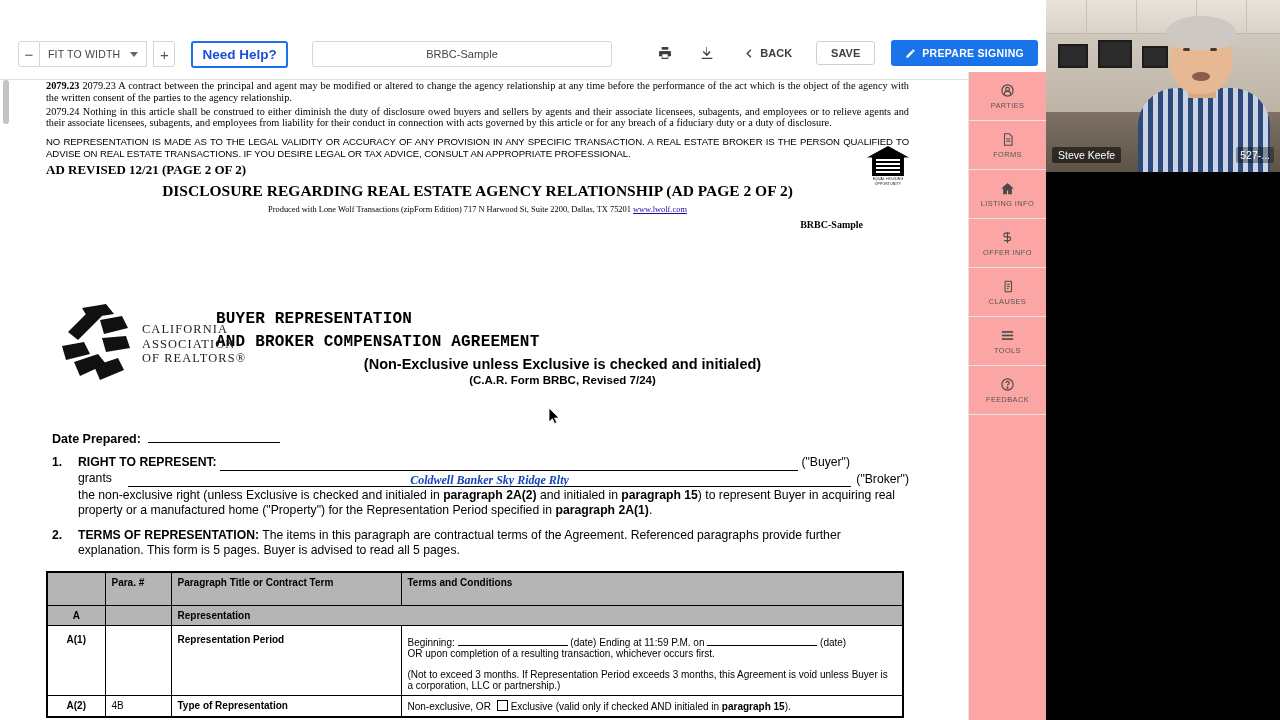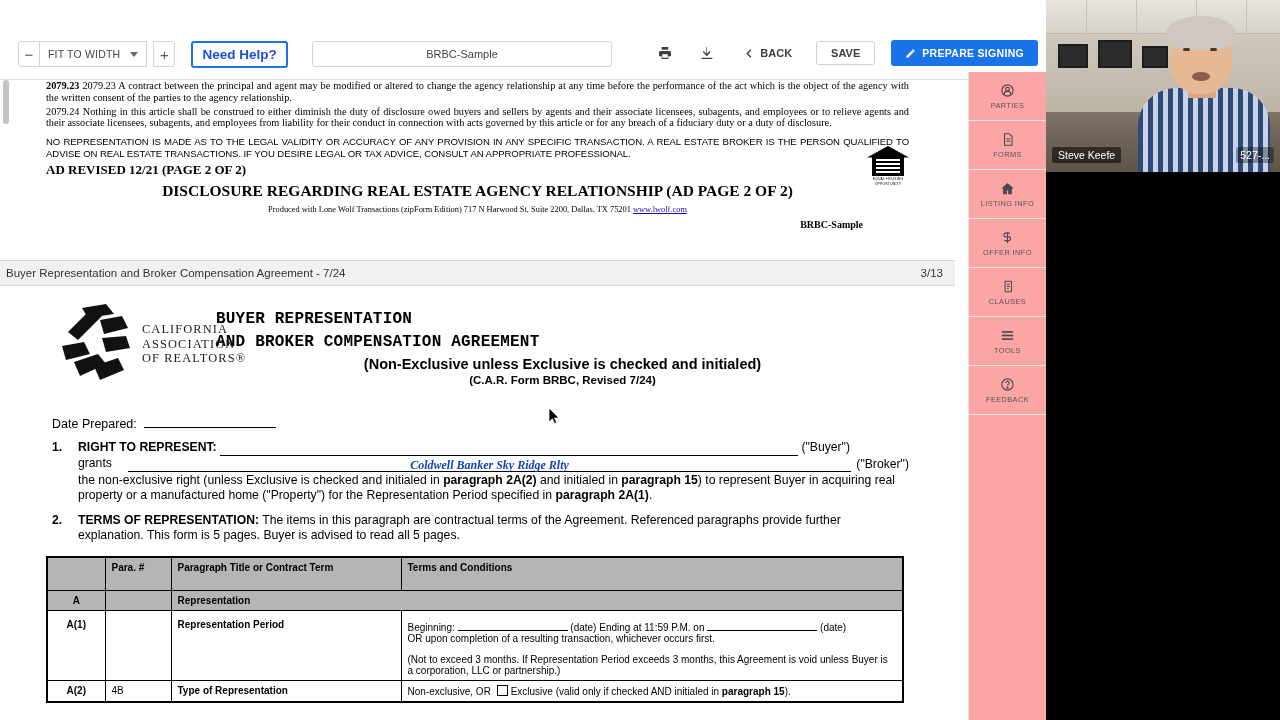--- a/index.html
+++ b/index.html
@@ -256,23 +256,23 @@
   }
   .form-sub2 {
     text-align: center;
     font-family: "Liberation Sans", sans-serif;
     font-weight: bold;
     font-size: 11.5px;
     margin-top: 2px;
   }
   .date-prepared {
     font-family: "Liberation Sans", sans-serif;
-    font-weight: normal;
+    font-weight: bold;
     font-size: 12.5px;
-    margin-top: 12px;
+    margin-top: 27px;
     padding-left: 6px;
   }
   .date-line {
     display: inline-block;
     width: 132px;
     border-bottom: 1px solid #000;
     height: 12px;
     margin-left: 4px;
   }
   .numbered {
@@ -548,24 +548,20 @@
         <div class="brbc-mark">BRBC-Sample</div>
         <div class="eho">
           <div class="house">
               <div class="bars"></div>
             </div>
           <div class="eho-text">EQUAL HOUSING</div>
           <div class="eho-text">OPPORTUNITY</div>
         </div>
       </div>
 
-      <div class="page-sep">
-        <span>Buyer Representation and Broker Compensation Agreement - 7/24</span>
-        <span>3/13</span>
-      </div>
 
       <div class="page2">
         <div class="car-header">
           <div class="car-logo">
             <svg width="78" height="82" viewBox="0 0 78 82">
               <polygon points="10,30 34,6 44,14 20,38" fill="#111"></polygon>
               <polygon points="24,6 48,2 56,12 30,16" fill="#111"></polygon>
               <polygon points="4,44 26,40 32,52 8,58" fill="#111"></polygon>
               <polygon points="16,60 40,52 48,62 22,74" fill="#111"></polygon>
               <polygon points="42,18 64,14 70,26 46,32" fill="#111"></polygon>

